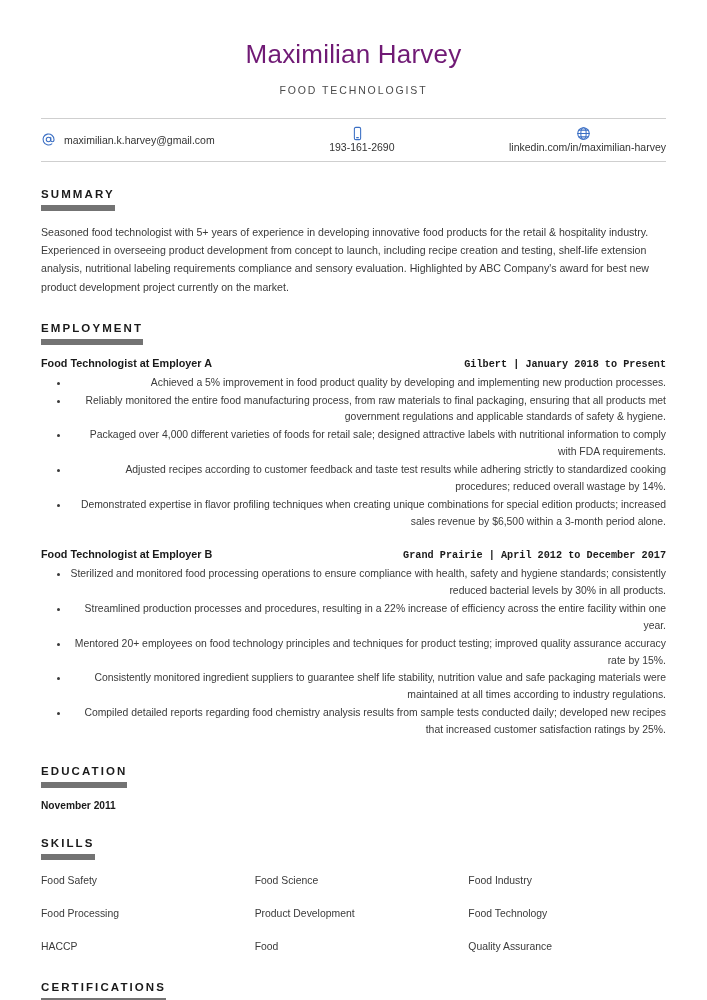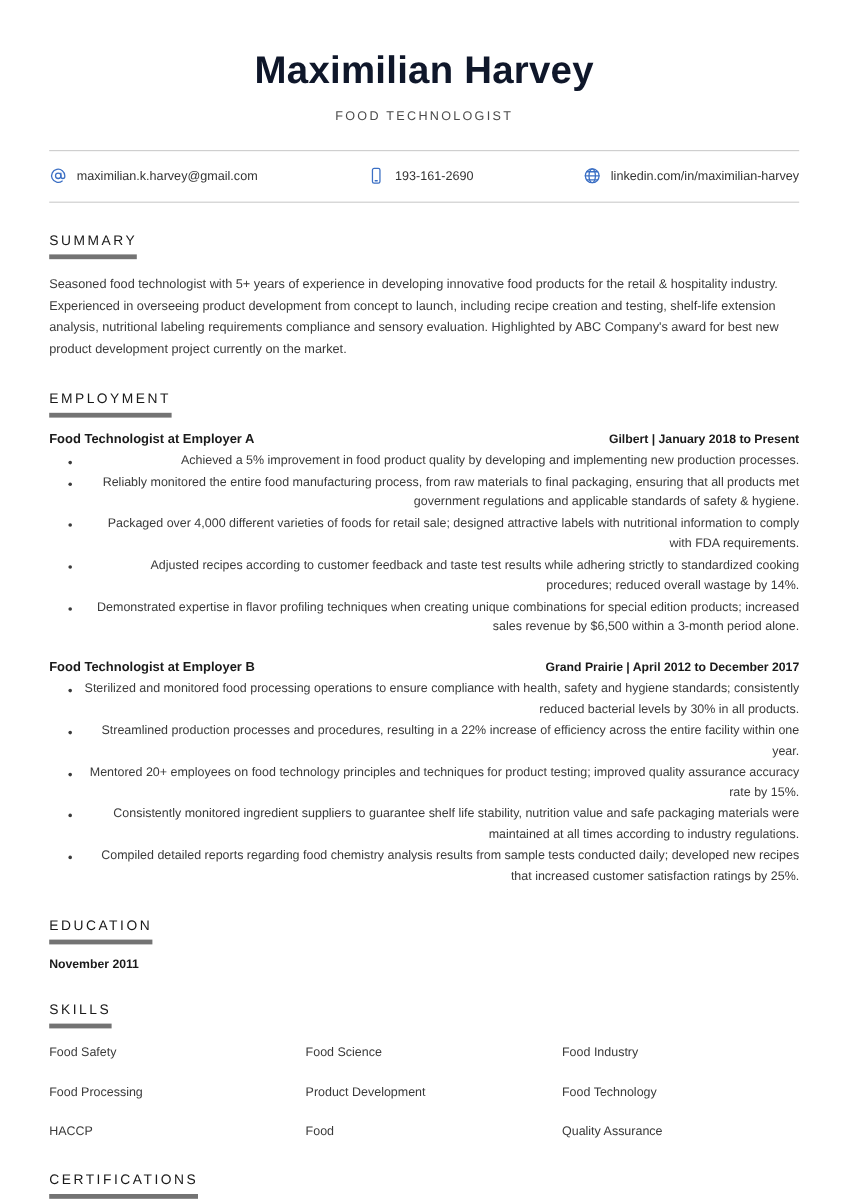--- a/index.html
+++ b/index.html
@@ -23,23 +23,23 @@
     background: #ffffff;
     padding: 0 41px;
   }
 
   
   .header {
     padding-top: 40px;
     text-align: center;
   }
   .name {
-    font-size: 32px;
-    font-weight: bold;
-    color: #0f172a;
+    font-size: 26px;
+    font-weight: normal;
+    color: #701a75;
     letter-spacing: 0.2px;
     line-height: 1.15;
     margin: 0;
   }
   .job-title {
     margin-top: 14px;
     font-size: 10.5px;
     letter-spacing: 1.9px;
     color: #4a4a4a;
     font-weight: normal;
@@ -62,43 +62,43 @@
     height: 42px;
     gap: 12px;
   }
   .contact-item {
     display: flex;
     align-items: center;
     font-size: 10.5px;
     color: #333333;
     white-space: nowrap;
   }
-  .contact-item + .contact-item { margin-left: 44px; }
+  .contact-item + .contact-item { margin-left: 44px; flex-direction: column; }
   .contact-icon {
     display: inline-flex;
     align-items: center;
     justify-content: center;
     width: 15px;
     height: 15px;
     margin-right: 8px;
     flex: 0 0 auto;
   }
   .contact-icon svg { display: block; }
 
   
   .section { margin-top: 22px; }
   .section-title {
     display: inline-block;
     font-size: 11.5px;
-    font-weight: normal;
+    font-weight: bold;
     letter-spacing: 2.1px;
     color: #1a1a1a;
     text-transform: uppercase;
     padding-bottom: 5px;
-    border-bottom: 4px solid #737373;
+    border-bottom: 6px solid #737373;
   }
   .section-body { margin-top: 12px; }
 
   .summary-text {
     font-size: 10.6px;
     line-height: 1.72;
     color: #3a3a3a;
     text-align: left;
   }
 
@@ -116,20 +116,21 @@
     font-weight: bold;
     color: #1a1a1a;
     text-align: center;
   }
   .job-meta {
     font-size: 10.2px;
     font-weight: bold;
     color: #1a1a1a;
     text-align: right;
     white-space: nowrap;
+    font-family: Liberation Mono, monospace;
   }
   ul.bullets {
     margin: 0;
     padding-left: 28px;
     list-style: none;
   }
   ul.bullets li {
     position: relative;
     font-size: 10.4px;
     line-height: 1.62;

